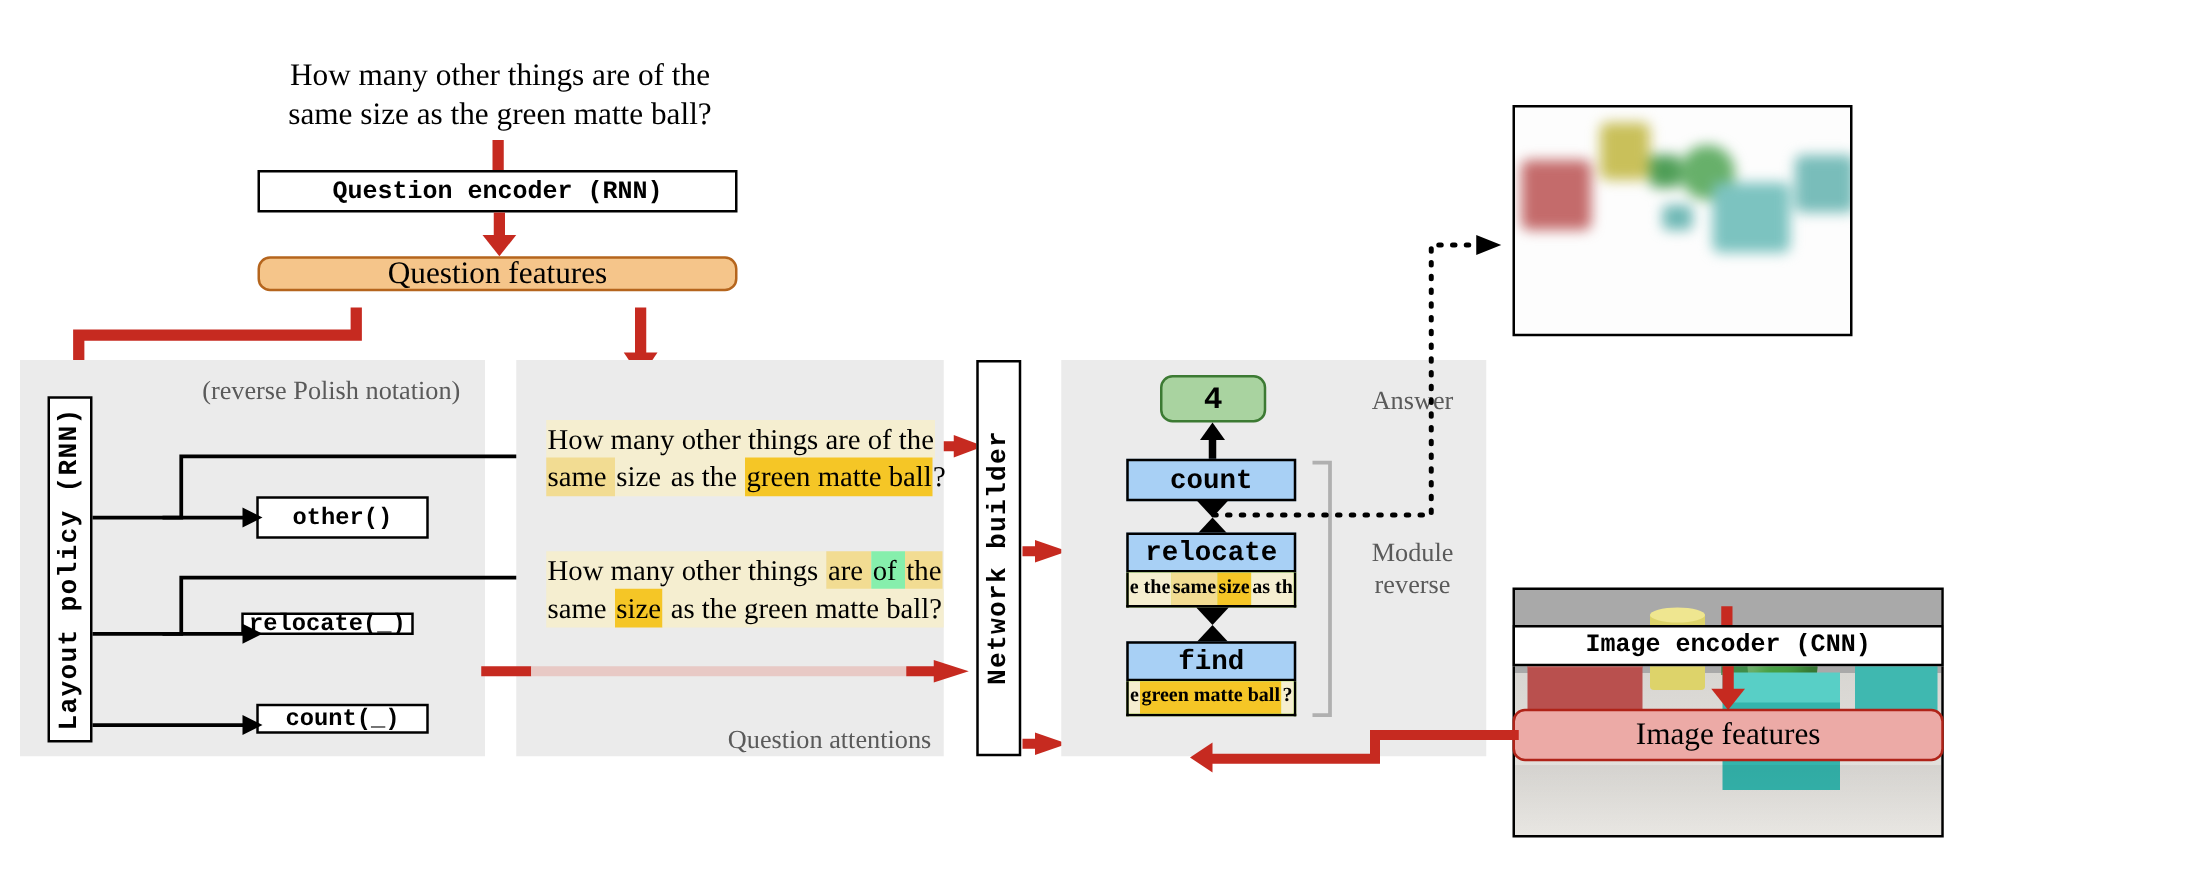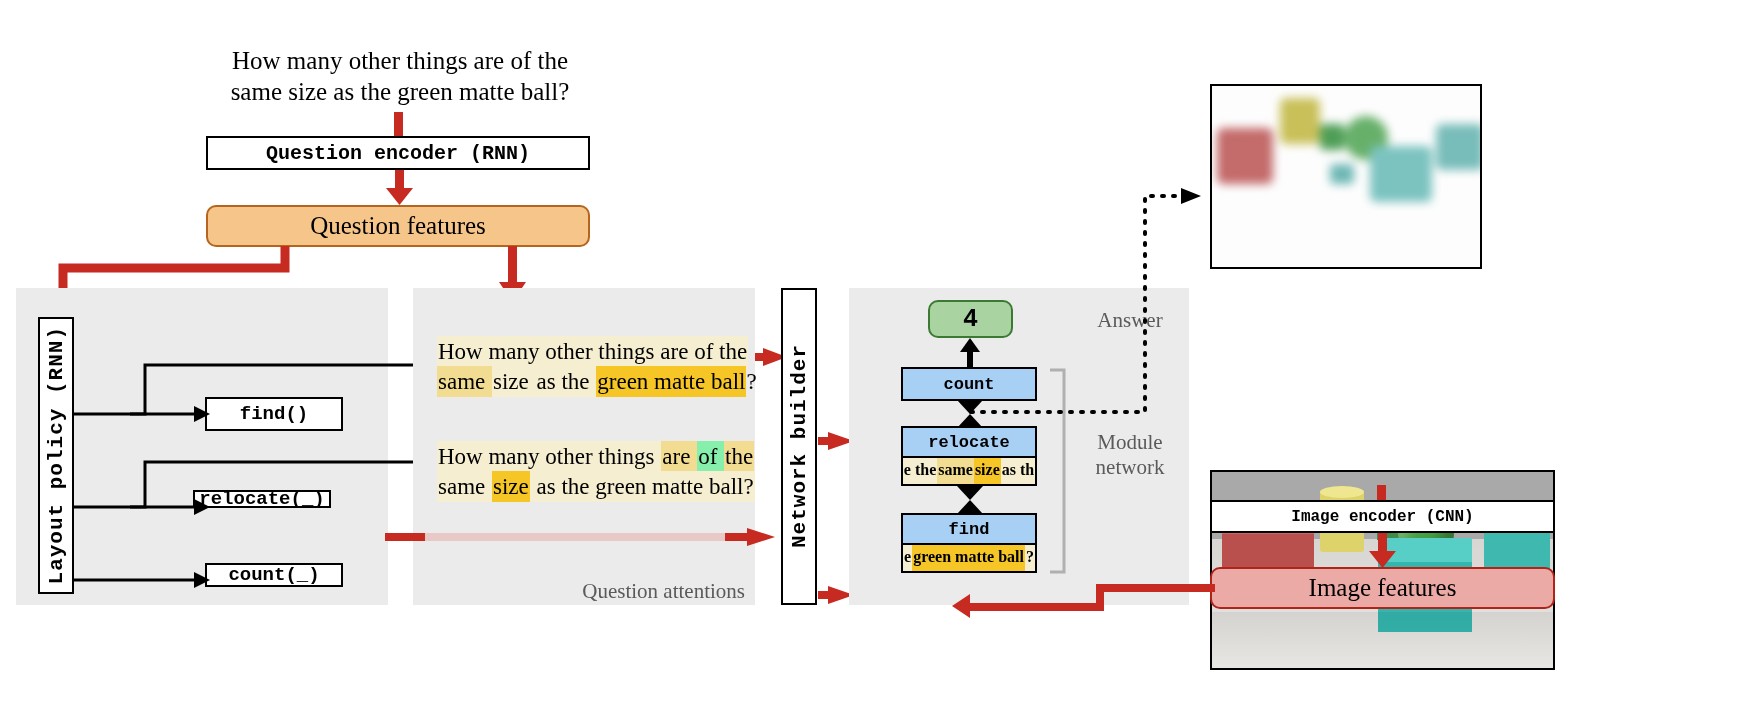--- a/index.html
+++ b/index.html
@@ -23,21 +23,21 @@
             justify-content:center;font-family:"Liberation Serif",serif;}
   .feat-question{background:#f5c58a;border:2.5px solid #b5651d;font-size:25px;}
   .feat-image{background:#ecaaa6;border:2.5px solid #b02318;font-size:25px;}
   .feat-answer{background:#a9d3a0;border:2.5px solid #3c7a33;
                font-family:"Liberation Mono",monospace;font-size:25px;font-weight:bold;}
 
   
   .mod-box{background:#a8d0f5;border:2.5px solid #000;
            display:flex;align-items:center;justify-content:center;
            font-family:"Liberation Mono",monospace;font-weight:bold;
-           font-size:17px;color:#000;}
+           font-size:22px;color:#000;}
   .mod-att{background:#bef264;border:2.5px solid #000;border-top:none;
            display:flex;justify-content:center;
            font-family:"Liberation Serif",serif;font-weight:bold;font-size:16px;
            white-space:nowrap;overflow:hidden;color:#000;}
 
   
   .vbox{background:#ffffff;border:2.5px solid #000;
         display:flex;align-items:center;justify-content:center;}
   .vbox span{writing-mode:vertical-rl;transform:rotate(180deg);
              font-family:"Liberation Mono",monospace;font-weight:bold;
@@ -72,45 +72,46 @@
 
 <div class="abs mono-box" style="left:206px;top:136px;width:384px;height:34px;font-size:20px;">
   <span>Question encoder (RNN)</span>
 </div>
 
 <svg class="abs" style="left:382px;top:170px;width:36px;height:36px;">
   <rect x="13" y="0" width="9" height="20" fill="#c62a20"></rect>
   <polygon points="4,18 31,18 17.5,35" fill="#c62a20"></polygon>
 </svg>
 
-<div class="abs feat-box feat-question" style="left:206px;top:205px;width:384px;height:42px;">
+<div class="abs feat-box feat-question" style="left:206px;top:205px;width:384px;height:28px;">
   <span>Question features</span>
 </div>
 
 <svg class="abs" style="left:40px;top:246px;width:280px;height:80px;">
   <path d="M 245 0 L 245 22 L 23 22 L 23 54" stroke="#c62a20" stroke-width="9" fill="none"></path>
   <polygon points="9,50 37,50 23,70" fill="#c62a20"></polygon>
 </svg>
 
 <svg class="abs" style="left:495px;top:246px;width:36px;height:60px;">
   <rect x="13" y="0" width="9" height="40" fill="#c62a20"></rect>
   <polygon points="4,36 31,36 17.5,56" fill="#c62a20"></polygon>
 </svg>
 
 <div class="abs panel" style="left:16px;top:288px;width:372px;height:317px;"></div>
 
 <div class="abs panel-label" style="left:150px;top:300px;width:230px;">
+  <div>(reverse Polish notation)</div>
 </div>
 
 <div class="abs vbox" style="left:38px;top:317px;width:36px;height:277px;">
   <span>Layout policy (RNN)</span>
 </div>
 
 <div class="abs mono-box" style="left:205px;top:397px;width:138px;height:34px;font-size:19px;">
-  <span>find()</span>
+  <span>other()</span>
 </div>
 <div class="abs mono-box" style="left:193px;top:490px;width:138px;height:18px;font-size:19px;">
   <span>relocate(_)</span>
 </div>
 <div class="abs mono-box" style="left:205px;top:563px;width:138px;height:24px;font-size:19px;">
   <span>count(_)</span>
 </div>
 
 <svg class="abs" style="left:74px;top:340px;width:135px;height:250px;">
 
@@ -183,21 +184,21 @@
 </svg>
 
 <div class="abs panel" style="left:849px;top:288px;width:340px;height:317px;"></div>
 
 <div class="abs panel-label" style="left:1075px;top:308px;width:110px;">
   <span>Answer</span>
 </div>
 
 <div class="abs panel-label" style="left:1075px;top:430px;width:110px;">
   <div>Module</div>
-  <div>network</div>
+  <div>reverse</div>
 </div>
 
 <div class="abs feat-box feat-answer" style="left:928px;top:300px;width:85px;height:38px;">
   <span>4</span>
 </div>
 
 <svg class="abs" style="left:960px;top:338px;width:22px;height:30px;">
   <rect x="7" y="8" width="6" height="22" fill="#000"></rect>
   <polygon points="0,14 20,14 10,0" fill="#000"></polygon>
 </svg>
@@ -272,21 +273,21 @@
   <div style="position:absolute;left:272px;top:46px;width:66px;height:60px;background:#3fb8b0;"></div>
   <div style="position:absolute;left:272px;top:34px;width:66px;height:18px;background:#63d0c7;"></div>
   <div style="position:absolute;left:0;top:140px;width:345px;height:60px;
               background:linear-gradient(rgba(0,0,0,.06),rgba(0,0,0,0));"></div>
 </div>
 
 <svg class="abs" style="left:1373px;top:485px;width:20px;height:18px;">
   <rect x="4" y="0" width="9" height="18" fill="#c62a20"></rect>
 </svg>
 
-<div class="abs mono-box" style="left:1210px;top:500px;width:345px;height:33px;font-size:16px;">
+<div class="abs mono-box" style="left:1210px;top:500px;width:345px;height:33px;font-size:20px;">
   <span>Image encoder (CNN)</span>
 </div>
 
 <svg class="abs" style="left:1365px;top:533px;width:36px;height:36px;">
   <rect x="13" y="0" width="9" height="20" fill="#c62a20"></rect>
   <polygon points="4,18 31,18 17.5,35" fill="#c62a20"></polygon>
 </svg>
 
 <div class="abs feat-box feat-image" style="left:1210px;top:567px;width:345px;height:42px;">
   <span>Image features</span>

